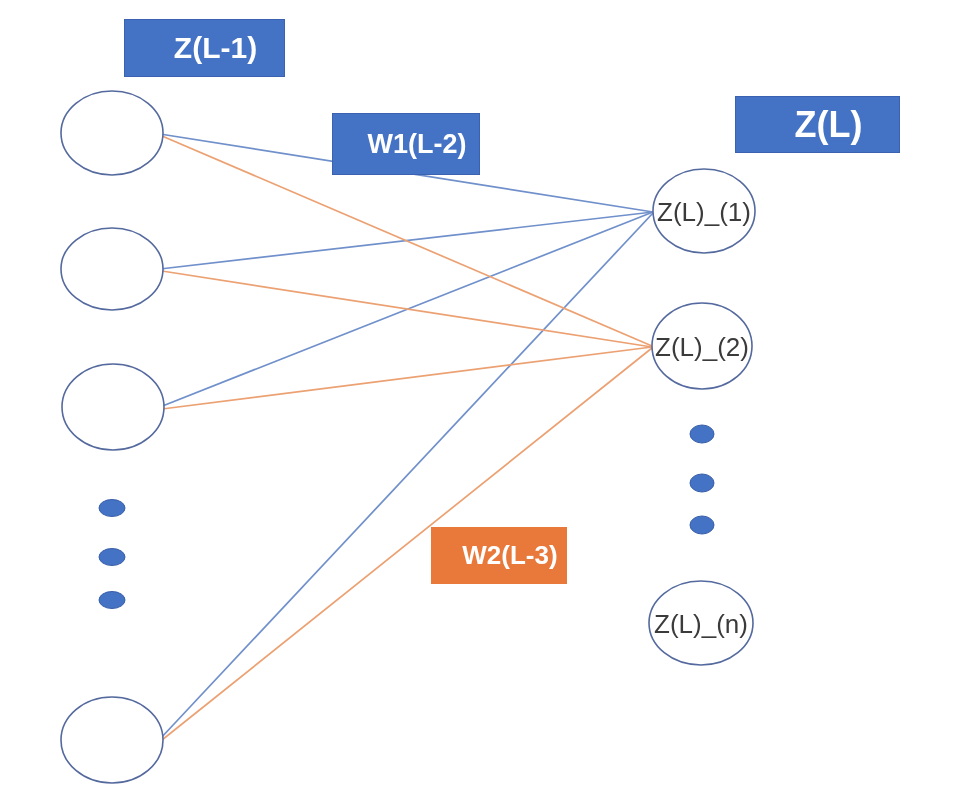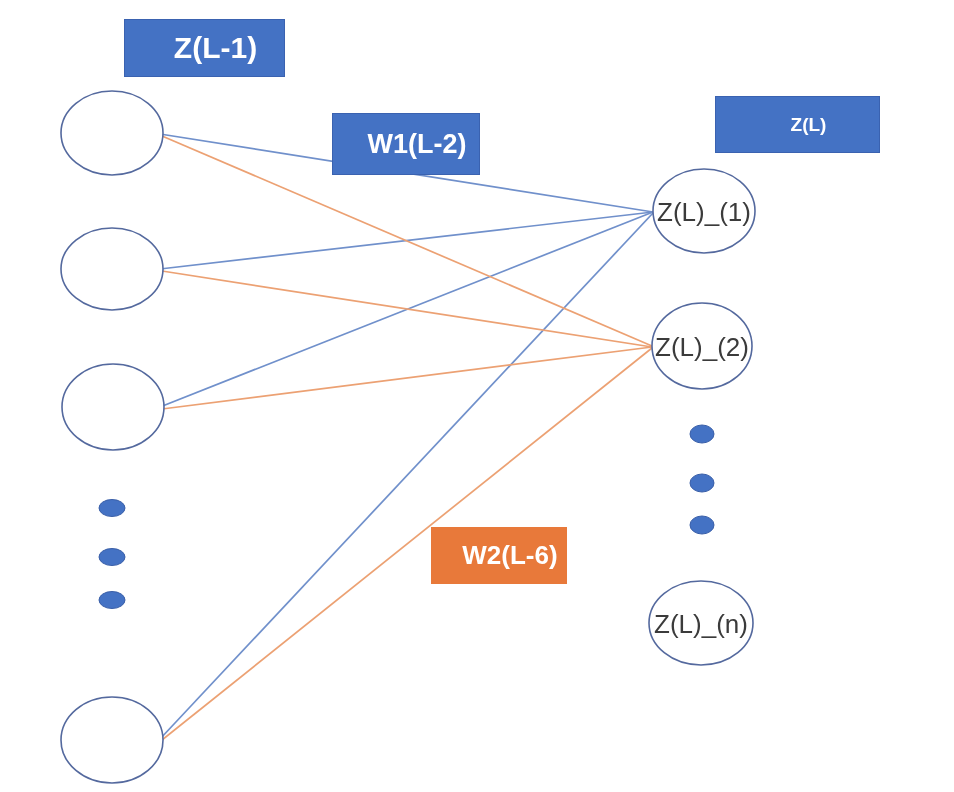--- a/index.html
+++ b/index.html
@@ -59,21 +59,21 @@
   .tag-blue {
     background: var(--accent-blue);
     border: 1px solid var(--box-border-blue);
   }
   .tag-orange {
     background: var(--accent-orange);
     border: 1px solid var(--accent-orange);
   }
   .tag-zl1  { left: 124px; top: 19px;  width: 161px; height: 58px; font-size: 30px; }
   .tag-w1   { left: 332px; top: 113px; width: 148px; height: 62px; font-size: 27px; font-weight: 600; }
-  .tag-zl   { left: 715px; top: 96px;  width: 165px; height: 57px; font-size: 19px; }
+  .tag-zl   { left: 735px; top: 96px;  width: 165px; height: 57px; font-size: 36px; }
   .tag-w2   { left: 431px; top: 527px; width: 136px; height: 57px; font-size: 26px; font-weight: 600; }
 </style>
 </head>
 <body>
 
 <div class="canvas">
 
   <svg class="diagram-svg" width="954" height="792" viewBox="0 0 954 792">
 
     <g>
@@ -126,16 +126,16 @@
 
   <div class="tag-box tag-blue tag-w1">
     <span>W1(L-2)</span>
   </div>
 
   <div class="tag-box tag-blue tag-zl">
     <span>Z(L)</span>
   </div>
 
   <div class="tag-box tag-orange tag-w2">
-    <span>W2(L-6)</span>
+    <span>W2(L-3)</span>
   </div>
 
 </div>
 
 </body></html>

